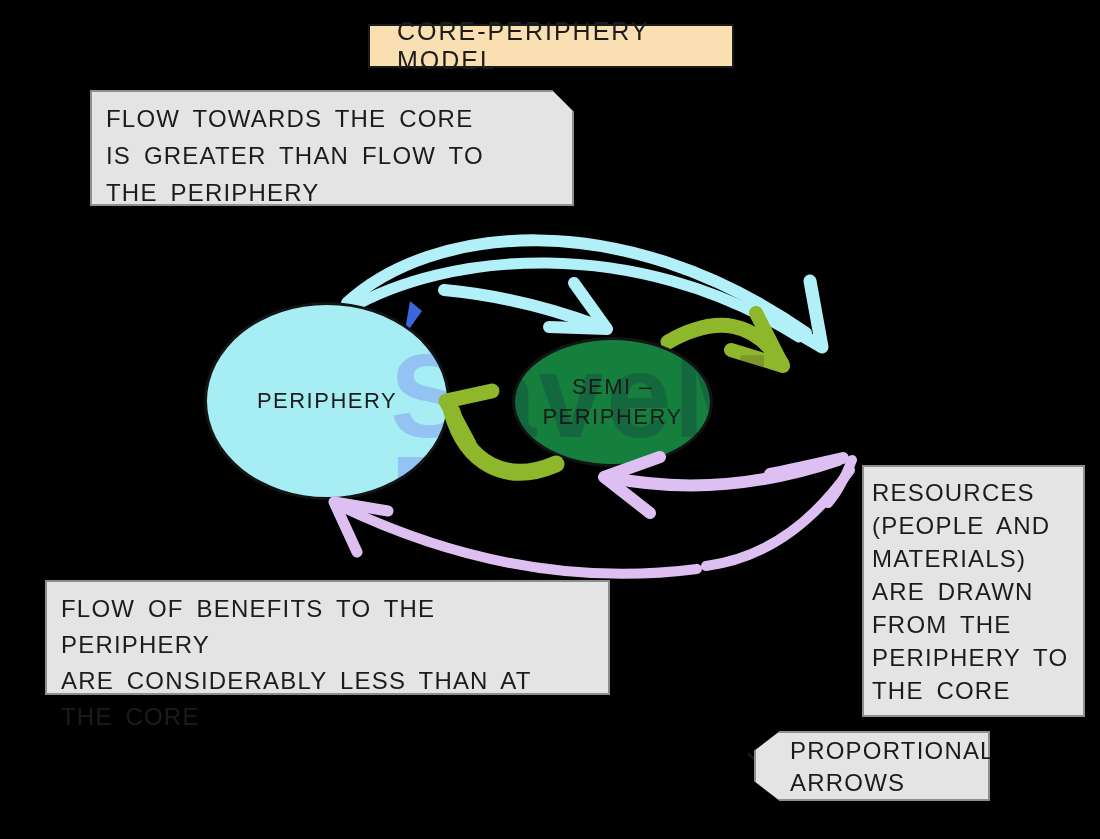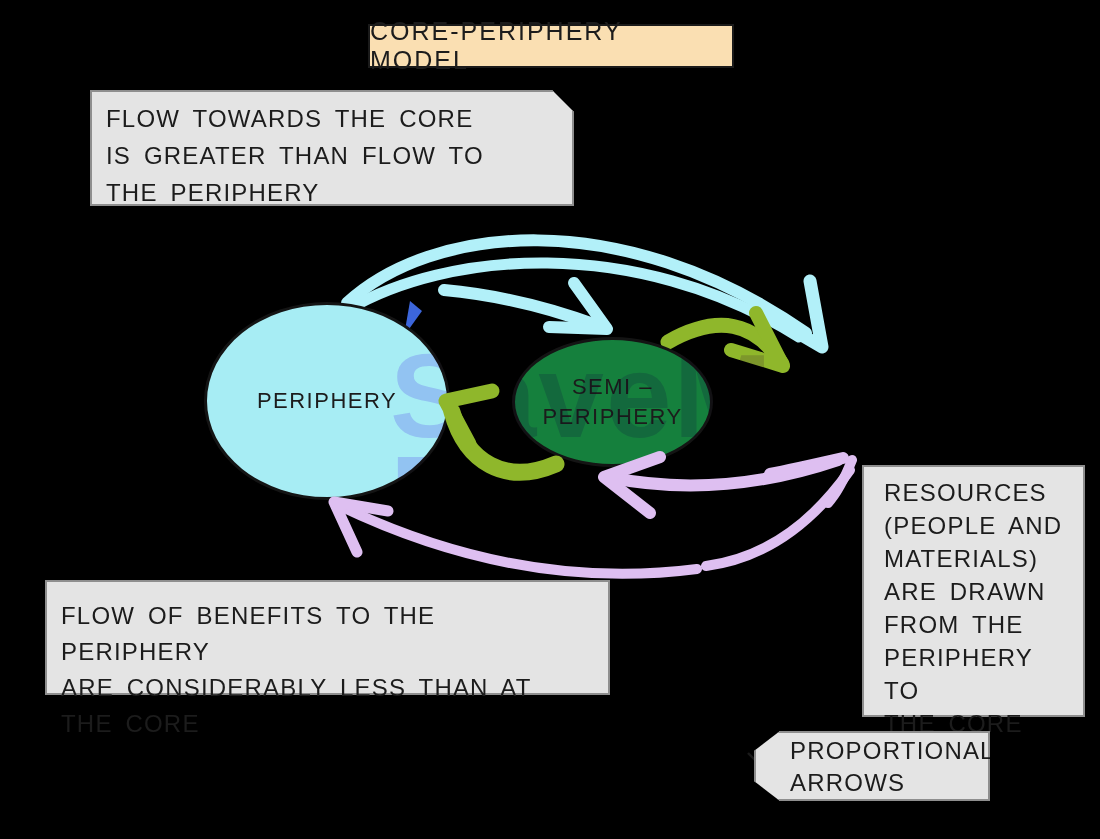--- a/index.html
+++ b/index.html
@@ -9,35 +9,35 @@
     font-family:"Liberation Sans","DejaVu Sans",sans-serif;
     color:#1c1c1c;
   }
   #stage *{box-sizing:border-box;}
   .layer{position:absolute;left:0;top:0;width:1100px;height:839px;pointer-events:none;}
   .z1{z-index:1}.z4{z-index:4}
 
   .title-box{
     position:absolute;left:368px;top:24px;width:366px;height:44px;z-index:5;
     border:2px solid #1a1a1a;display:flex;align-items:center;justify-content:center;
-    font-size:25px;letter-spacing:2px;word-spacing:7px;
+    font-size:25px;letter-spacing:2px;word-spacing:7px;padding-left:27px;
   }
   .callout{
     position:absolute;z-index:5;border:2px solid #8e8e8e;
     white-space:pre-line;font-size:24px;letter-spacing:1.2px;word-spacing:5px;
   }
   .callout.top-left{
     left:90px;top:90px;width:484px;height:116px;padding:8px 14px;line-height:37px;
     clip-path:polygon(0 0, calc(100% - 22px) 0, 100% 22px, 100% 100%, 0 100%);
   }
   .callout.bottom-left{
-    left:45px;top:580px;width:565px;height:115px;padding:16px 14px;line-height:36px;
+    left:45px;top:580px;width:565px;height:115px;padding:9px 14px;line-height:36px;
   }
   .callout.right{
-    left:862px;top:465px;width:223px;height:252px;padding:9px 20px;line-height:33px;
+    left:862px;top:465px;width:223px;height:252px;padding:9px 8px;line-height:33px;
   }
   .callout.tag{
     left:754px;top:731px;width:236px;height:70px;padding:2px 2px 2px 34px;line-height:32px;
     clip-path:polygon(26px 0, 100% 0, 100% 100%, 26px 100%, 0 calc(100% - 20px), 0 20px);
   }
   .node{
     position:absolute;z-index:2;border:3px solid #141414;border-radius:50%;
     display:flex;align-items:center;justify-content:center;text-align:center;
     font-size:22px;letter-spacing:1.5px;white-space:pre-line;line-height:30px;
   }

